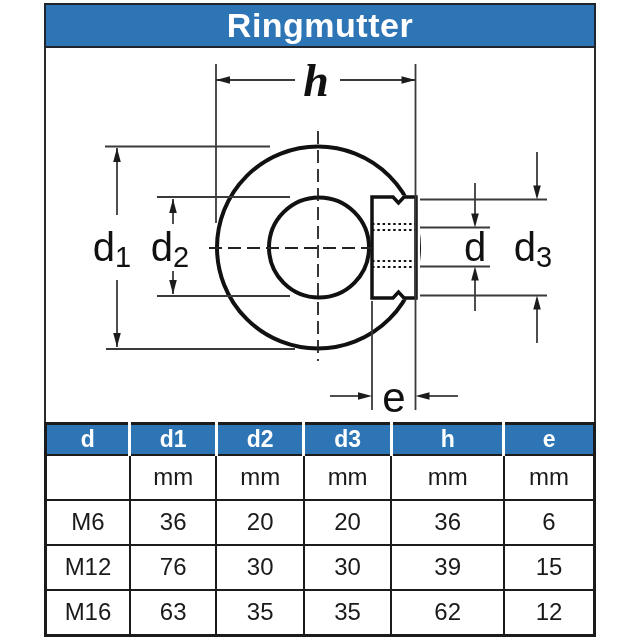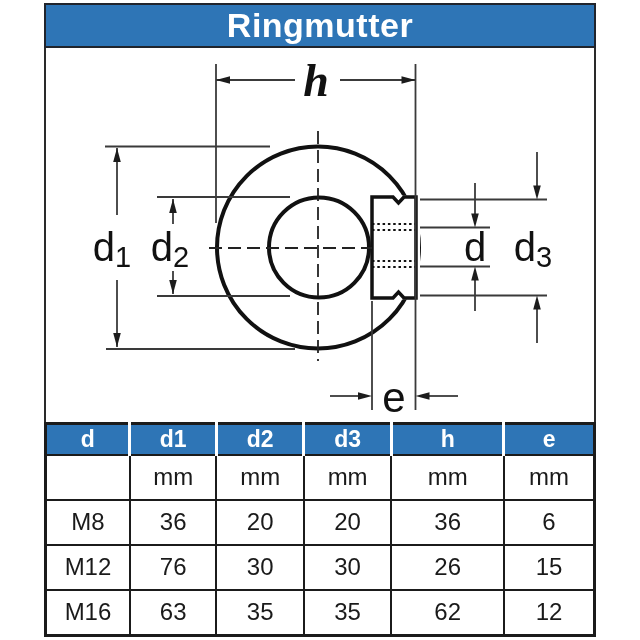--- a/index.html
+++ b/index.html
@@ -143,33 +143,33 @@
     <tbody>
       <tr class="units-row">
         <td></td>
         <td>mm</td>
         <td>mm</td>
         <td>mm</td>
         <td>mm</td>
         <td>mm</td>
       </tr>
       <tr>
-        <td>M8</td>
+        <td>M6</td>
         <td>36</td>
         <td>20</td>
         <td>20</td>
         <td>36</td>
         <td>6</td>
       </tr>
       <tr>
         <td>M12</td>
         <td>76</td>
         <td>30</td>
         <td>30</td>
-        <td>26</td>
+        <td>39</td>
         <td>15</td>
       </tr>
       <tr>
         <td>M16</td>
         <td>63</td>
         <td>35</td>
         <td>35</td>
         <td>62</td>
         <td>12</td>
       </tr>

